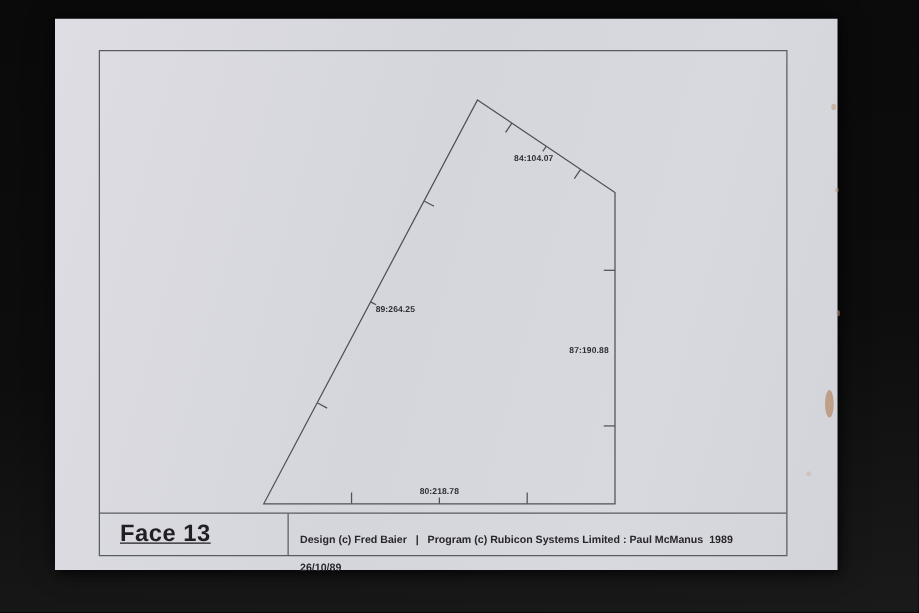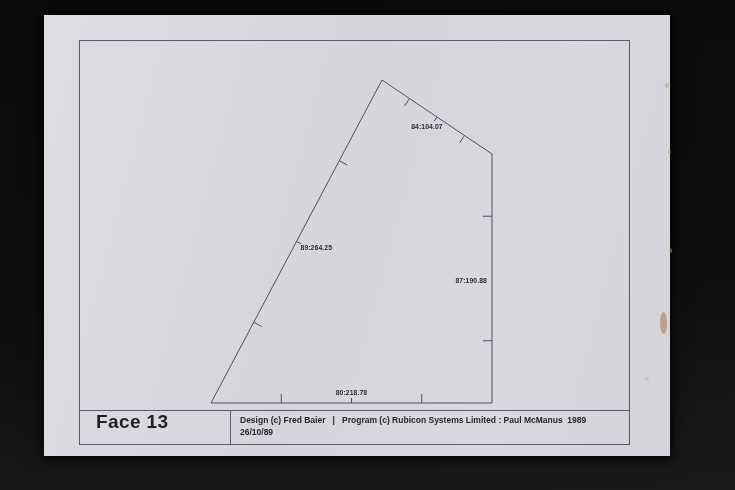--- a/index.html
+++ b/index.html
@@ -26,30 +26,30 @@
     position: absolute; left: 35px; top: 25px; width: 549px; height: 403px;
     border: 1px solid #5b5b65;
   }
   .titleblock {
     position: absolute; left: 0; right: 0; bottom: 0; height: 33px;
     border-top: 1px solid #5b5b65;
     display: flex; align-items: stretch;
   }
   .tb-left {
     width: 151px; border-right: 1px solid #5b5b65;
-    display: flex; 
+    display: flex; align-items: center;
     padding-left: 16px; box-sizing: border-box;
-    font-size: 19px; font-weight: bold; letter-spacing: 0.4px; color: #1f1f24;
+    font-size: 19px; font-weight: bold; letter-spacing: 0.4px; color: #1f1f24; text-decoration: underline;
   }
   .tb-right {
     flex: 1; padding: 4px 0 0 9px; box-sizing: border-box;
     font-size: 8.5px; font-weight: bold; color: #26262b;
     line-height: 11.5px;
   }
-  .tb-right .credit-line { white-space: pre; }
+  .tb-right .credit-line { white-space: pre; margin-top: 11px; }
   .stain { position: absolute; border-radius: 50%; filter: blur(0.5px); }
 </style>
 </head>
 <body>
 
 <div class="stage">
   <div class="paper">
     <svg class="drawing-svg" viewBox="0 0 626 441">
         <polygon points="338,65 448,139 448,388 167,388" fill="none" stroke="#50505a" stroke-width="1"></polygon>
         <line x1="365.5" y1="83.5" x2="360.47640976915267" y2="90.96749899180008" stroke="#50505a" stroke-width="1"></line>

